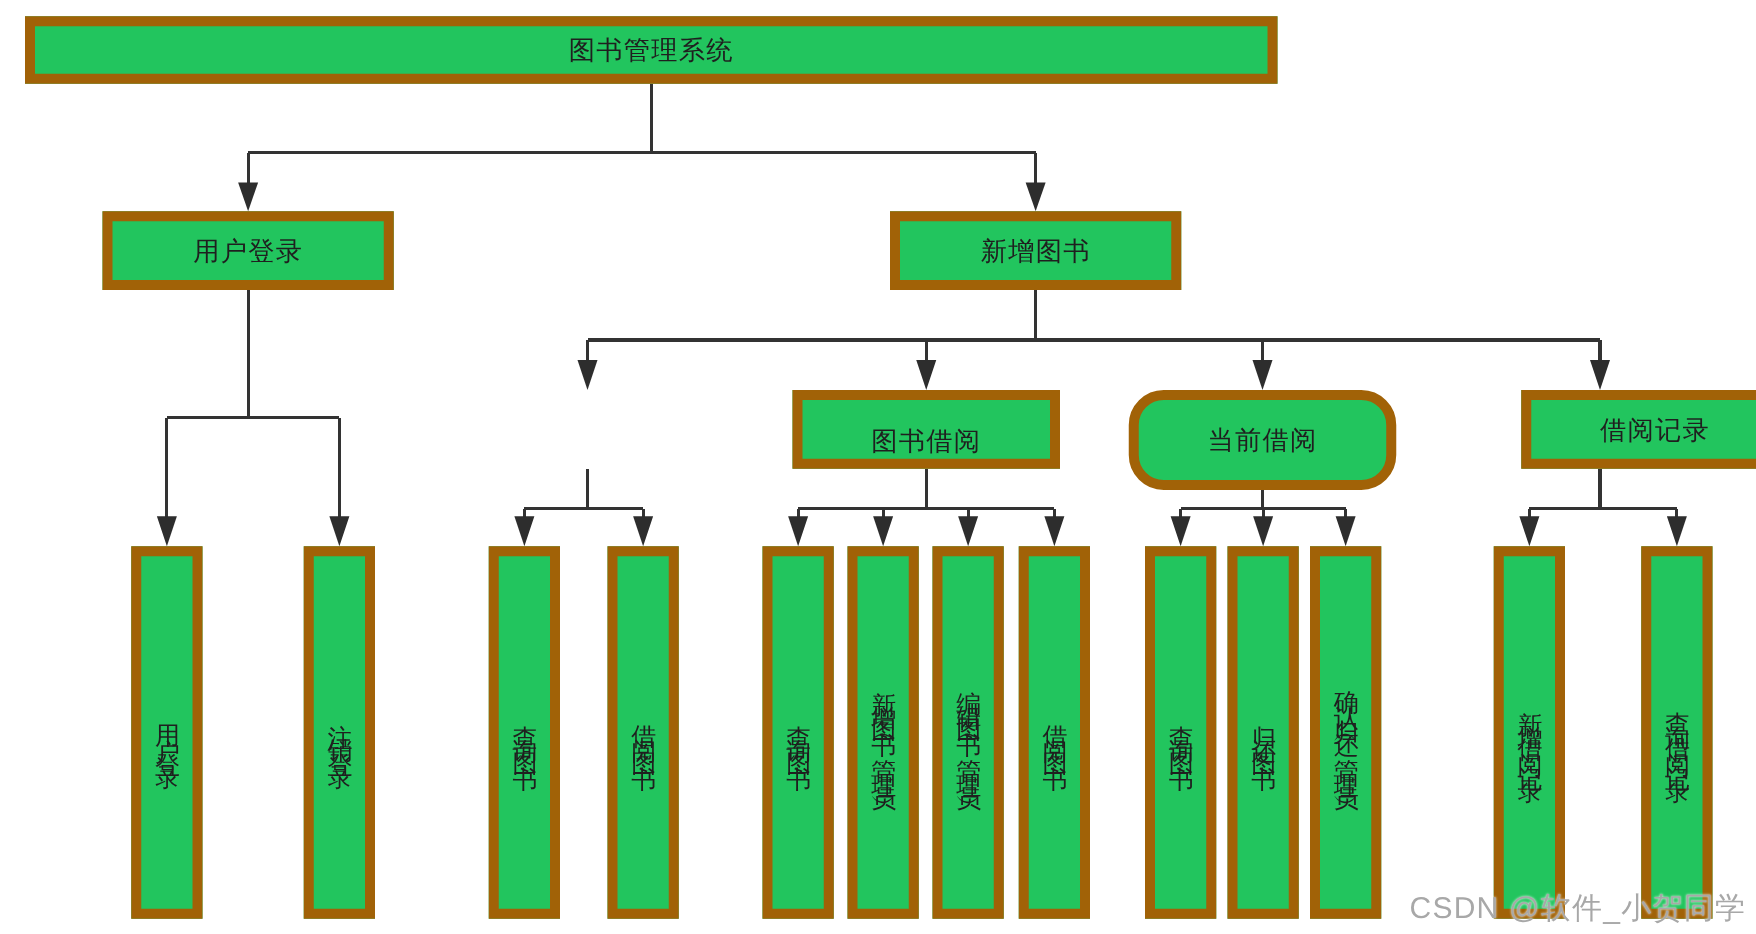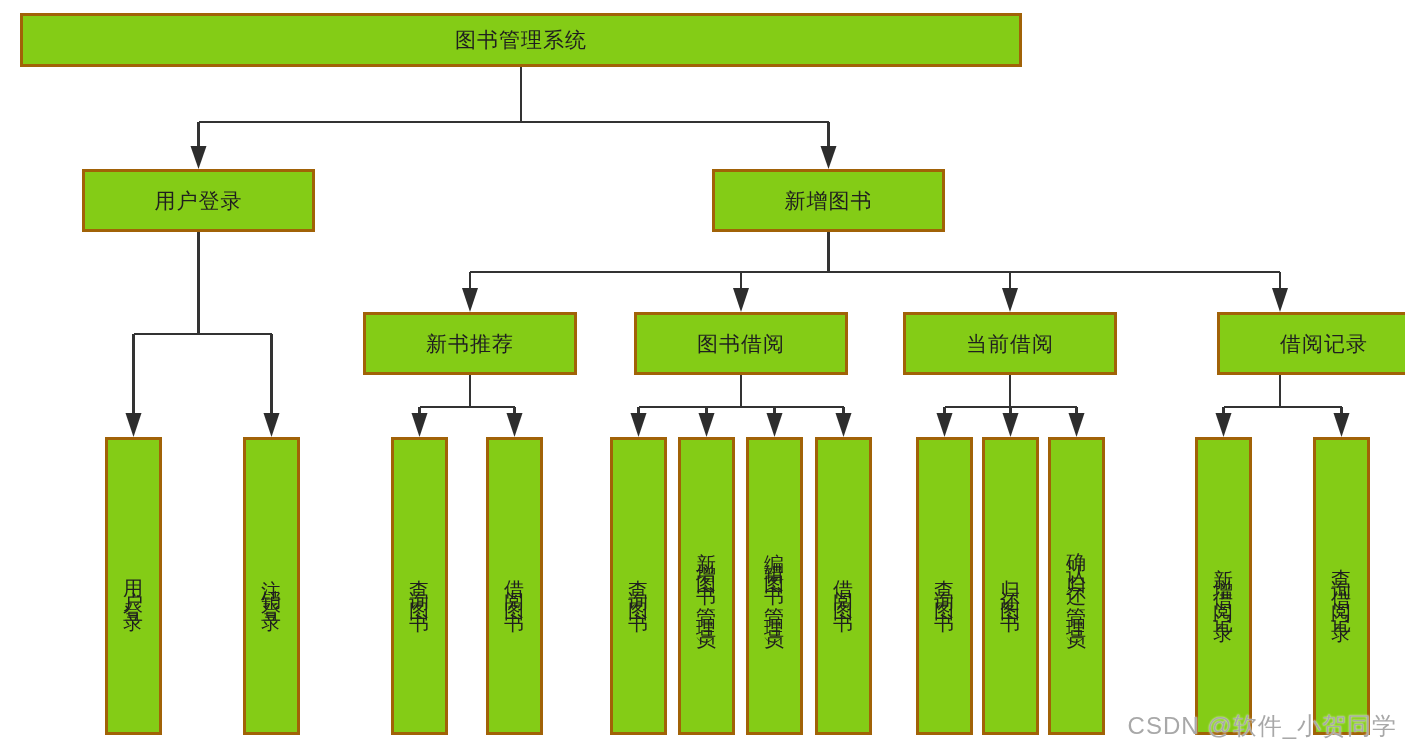--- a/index.html
+++ b/index.html
@@ -18,22 +18,22 @@
   .wires {
     position: absolute;
     left: 0; top: 0;
     width: 1405px;
     height: 747px;
     pointer-events: none;
   }
   .box {
     position: absolute;
     box-sizing: border-box;
-    border: 3px solid #a16207;
-    background: #84cc16;
+    border: 8px solid #a16207;
+    background: #22c55e;
     display: flex;
     align-items: center;
     justify-content: center;
     color: #1f1f1f;
   }
   .hbox span {
     font-size: 21px;
     letter-spacing: 1px;
     white-space: nowrap;
   }
@@ -148,27 +148,24 @@
     <span>图书管理系统</span>
   </div>
 
   <div class="box hbox" style="left:82px; top:169px; width:233px; height:63px;">
     <span>用户登录</span>
   </div>
   <div class="box hbox" style="left:712px; top:169px; width:233px; height:63px;">
     <span>新增图书</span>
   </div>
 
-  <div class="box hbox" style="left:363px; top:312px; width:214px; height:63px;">
-    <span>新书推荐</span>
-  </div>
-  <div class="box hbox" style="left:634px; top:312px; width:214px; height:63px;">
+  <div class="box hbox" style="left:634px; top:312px; width:214px; height:63px;align-items:flex-end;">
     <span>图书借阅</span>
   </div>
-  <div class="box hbox" style="left:903px; top:312px; width:214px; height:63px;">
+  <div class="box hbox" style="left:903px; top:312px; width:214px; height:80px;border-radius:28px;">
     <span>当前借阅</span>
   </div>
   <div class="box hbox" style="left:1173px; top:312px; width:214px; height:63px;margin-left:44px;">
     <span>借阅记录</span>
   </div>
 
   <div class="box leaf" style="left:105px;">
     <span>用户登录</span>
   </div>
   <div class="box leaf" style="left:243px;">

